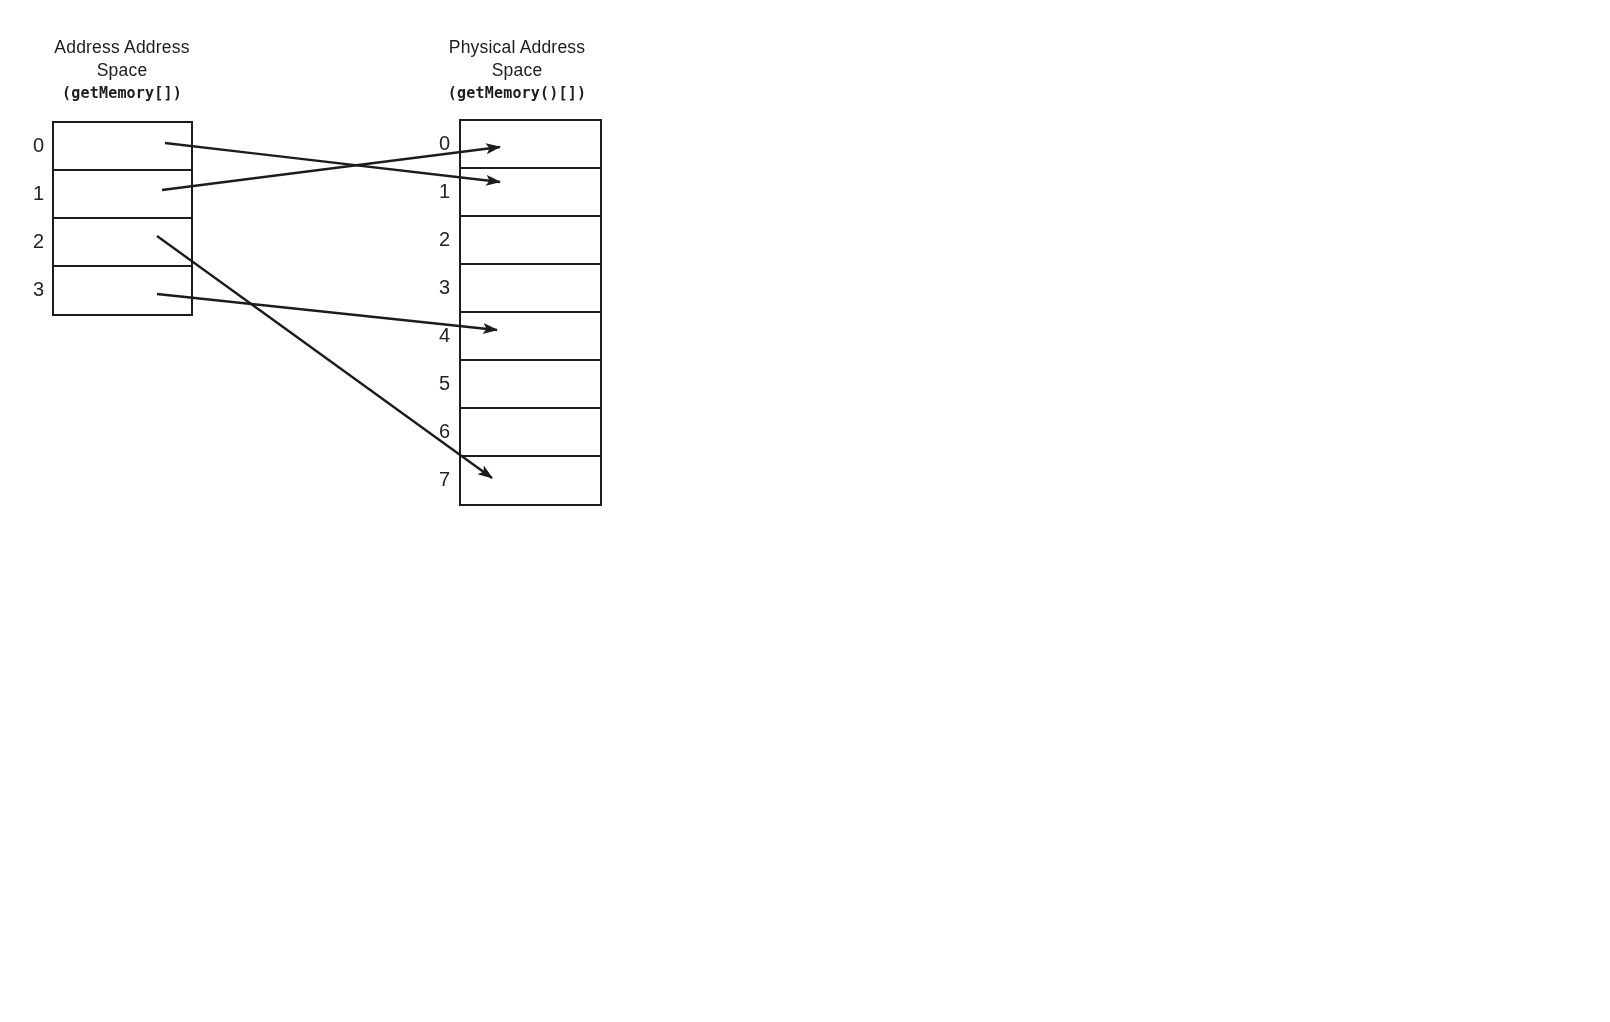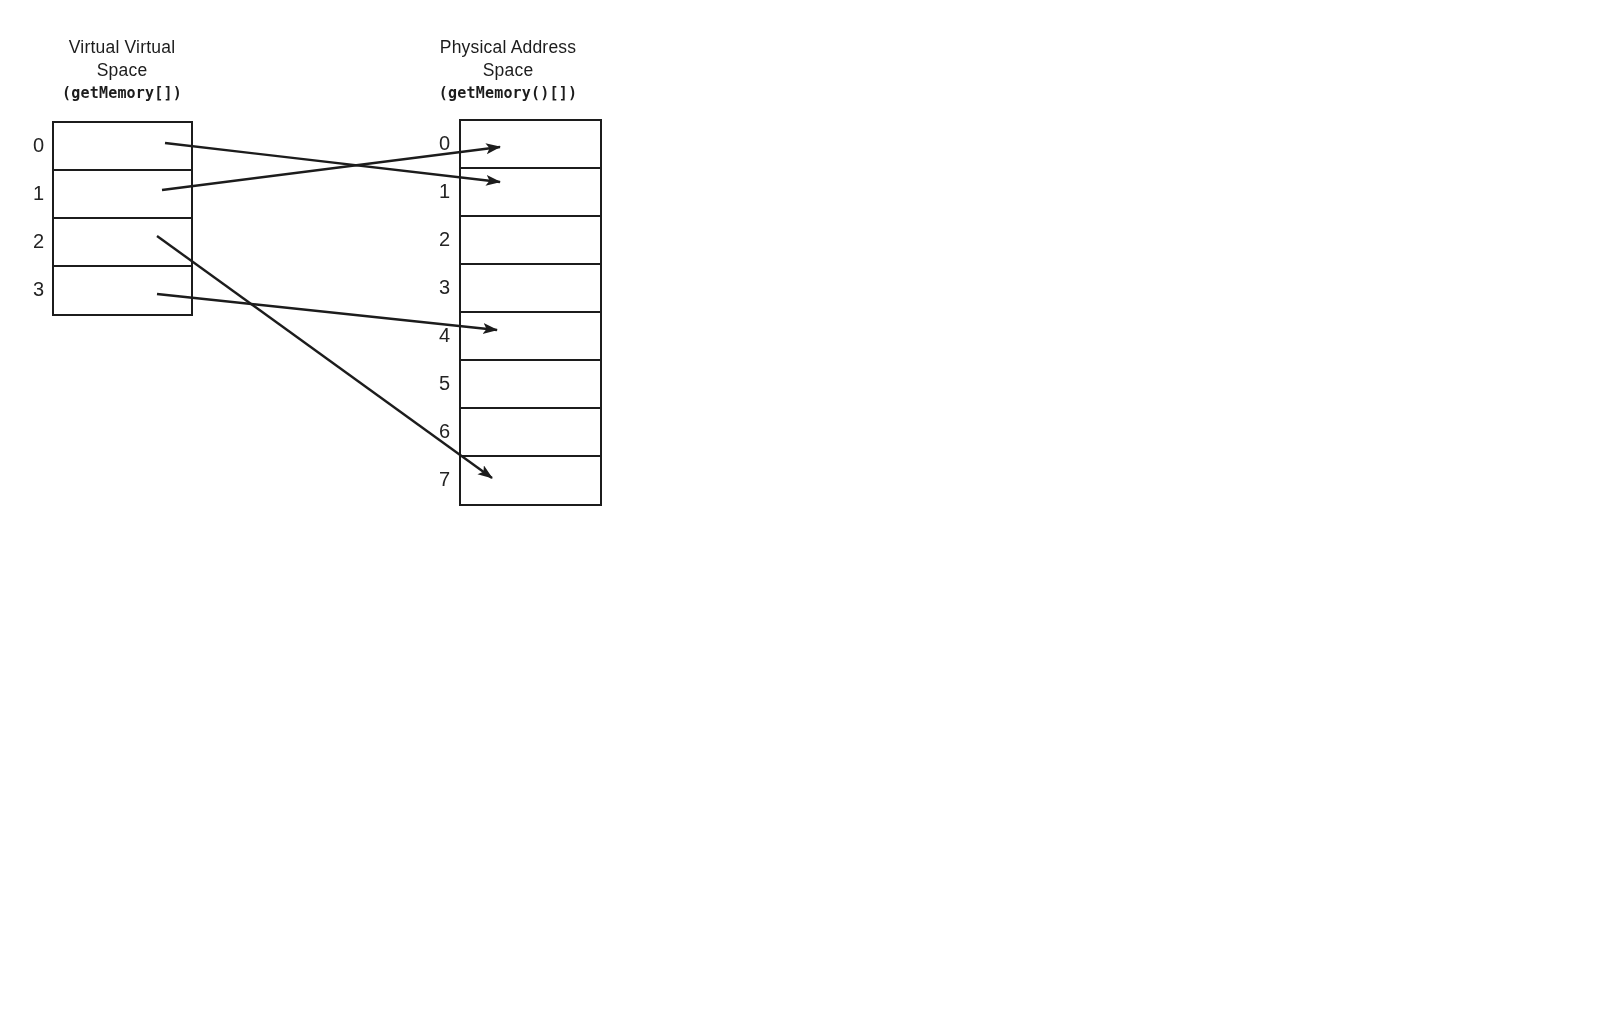--- a/index.html
+++ b/index.html
@@ -52,26 +52,26 @@
     top: 0;
     pointer-events: none;
   }
 </style>
 </head>
 <body>
 
 <div class="canvas">
 
   <div class="titleblock" style="left:22px; top:36px;">
-    <div>Virtual Virtual</div>
+    <div>Address Address</div>
     <div>Space</div>
     <div class="mono">(getMemory[])</div>
   </div>
 
-  <div class="titleblock" style="left:408px; top:36px;">
+  <div class="titleblock" style="left:417px; top:36px;">
     <div>Physical Address</div>
     <div>Space</div>
     <div class="mono">(getMemory()[])</div>
   </div>
 
   <div class="grid" id="virtual-grid" style="left: 52px; top: 121px; width: 141px; height: 194.5px;">
       <div class="cell"></div>
       <div class="cell"></div>
       <div class="cell"></div>
       <div class="cell"></div>

